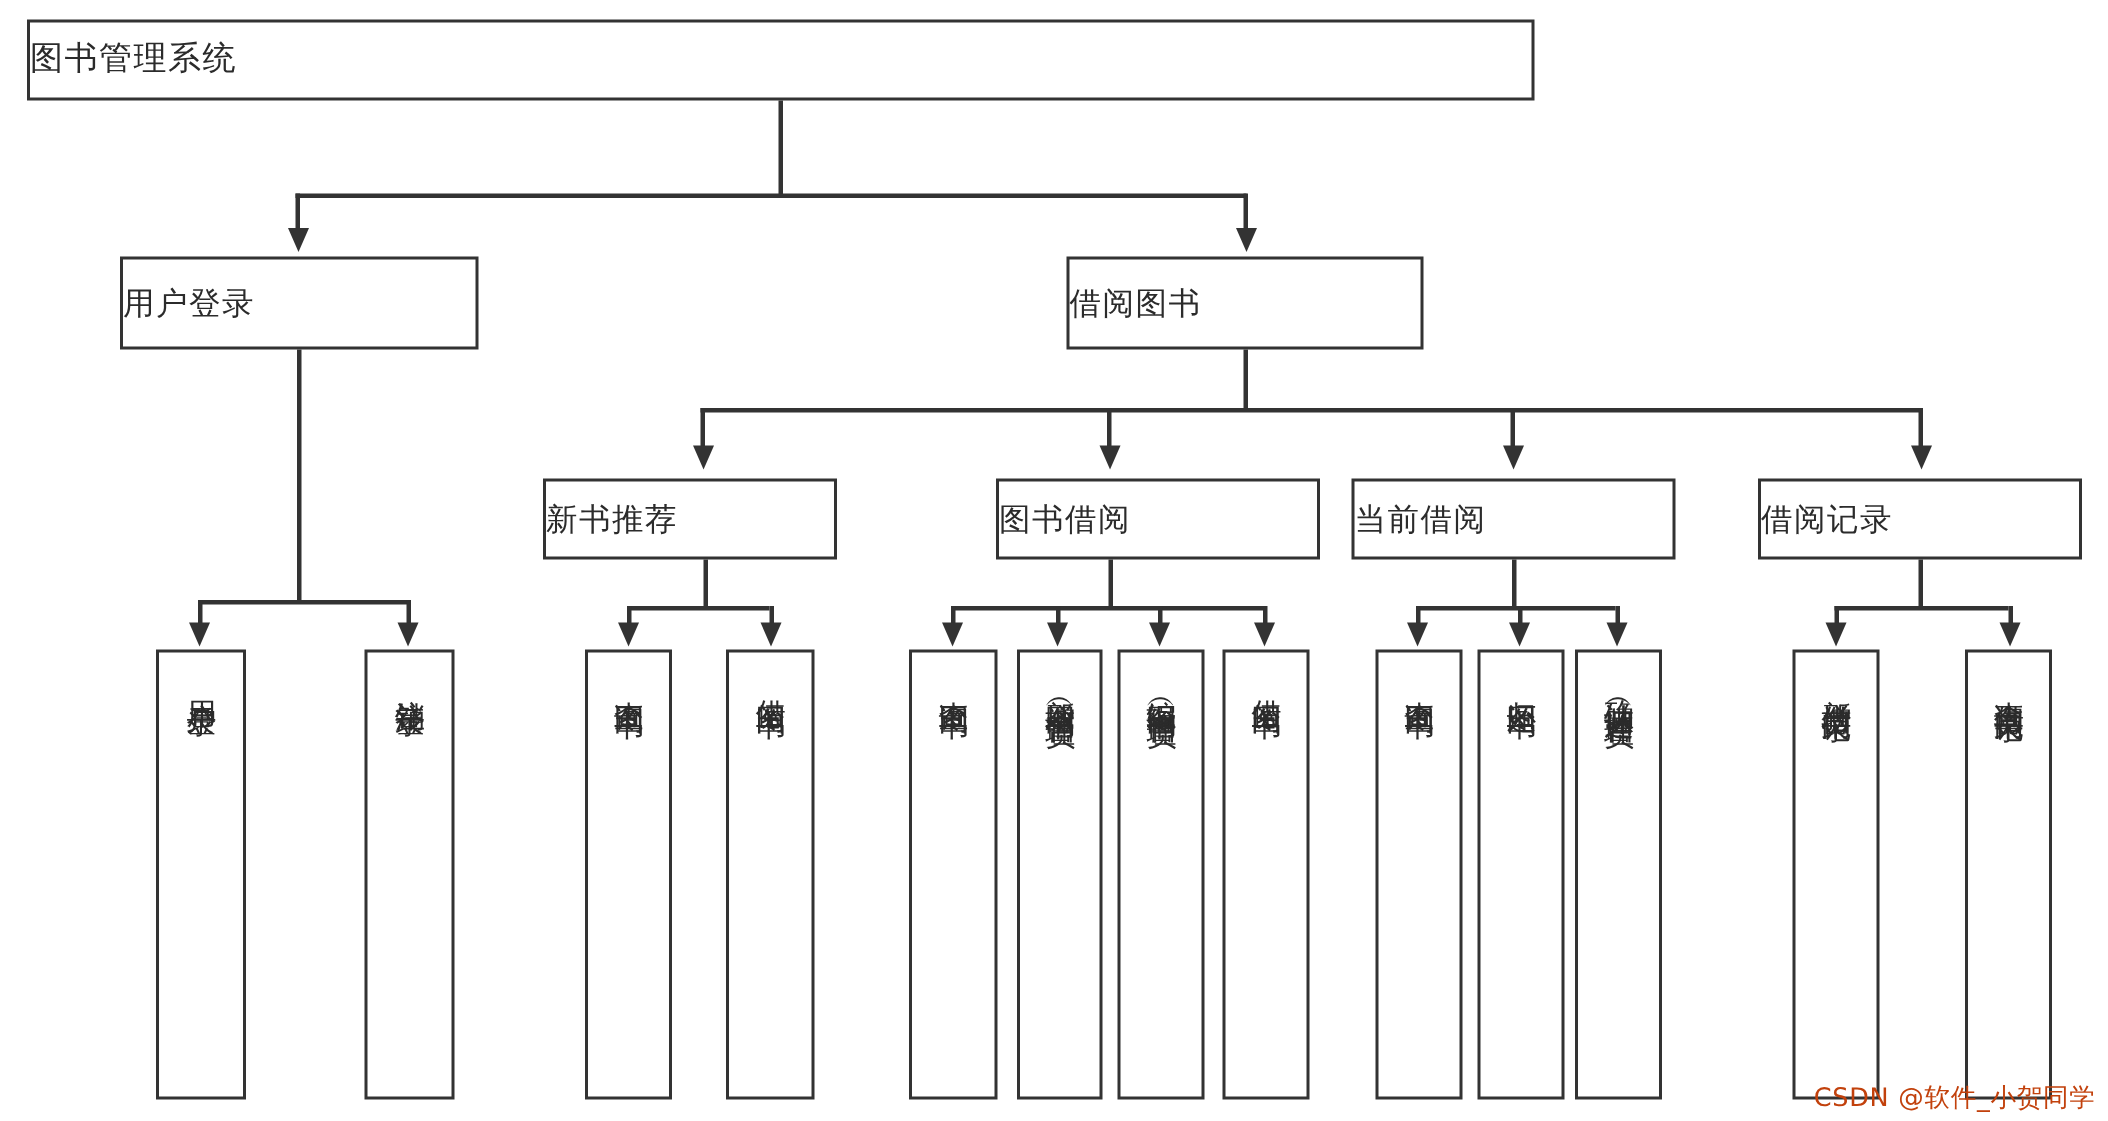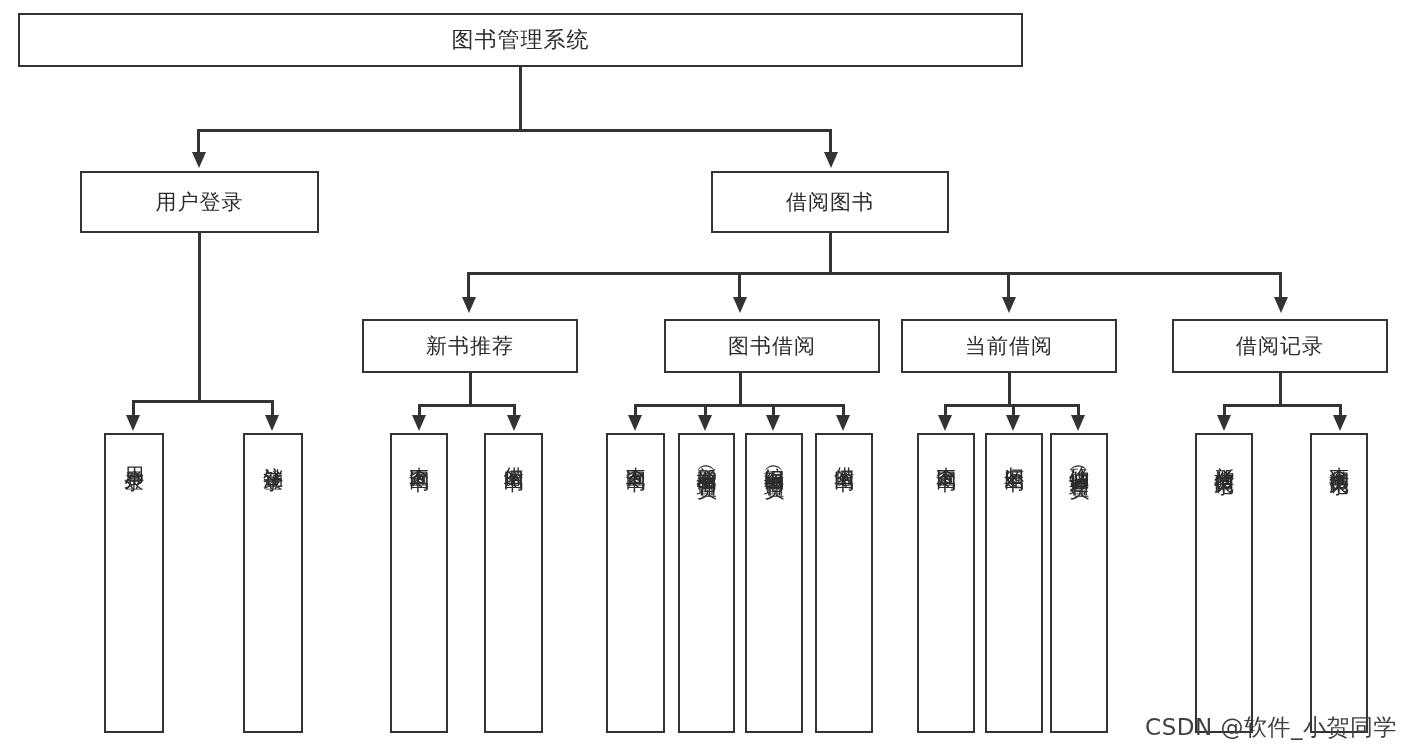--- a/index.html
+++ b/index.html
@@ -15,21 +15,21 @@
     overflow:hidden;
   }
   
   .node{
     position:absolute;
     box-sizing:border-box;
     background:#ffffff;
     border:2.5px solid #333333;
     display:flex;
     align-items:center;
-    justify-content:center;
+    justify-content:flex-start;
     color:#2b2b2b;
     letter-spacing:1px;
   }
   .node .lbl{
     display:block;
     text-align:center;
     line-height:1.18;
     white-space:pre;
   }
   
@@ -59,22 +59,22 @@
     width:0;height:0;
     border-left:7px solid transparent;
     border-right:7px solid transparent;
     border-top:16px solid #333333;
   }
   
   #watermark{
     position:absolute;
     right:8px;
     bottom:4px;
-    font-size:23px;
-    color:#404040;
+    font-size:17px;
+    color:#c2410c;
     letter-spacing:.5px;
     white-space:nowrap;
     pointer-events:none;
   }
 </style>
 </head>
 <body>
 
 <div id="stage">
 
@@ -110,21 +110,21 @@
 
   <div class="vline" style="left:467px;top:272px;height:28px;"></div>
   <div class="arrow" style="left:462px;top:297px;"></div>
   <div class="vline" style="left:738px;top:272px;height:28px;"></div>
   <div class="arrow" style="left:733px;top:297px;"></div>
   <div class="vline" style="left:1007px;top:272px;height:28px;"></div>
   <div class="arrow" style="left:1002px;top:297px;"></div>
   <div class="vline" style="left:1279px;top:272px;height:28px;"></div>
   <div class="arrow" style="left:1274px;top:297px;"></div>
 
-  <div class="node h" style="left:362px;top:319px;width:216px;height:54px;">
+  <div class="node h" style="left:362px;top:319px;width:196px;height:54px;">
     <span class="lbl">新书推荐</span>
   </div>
   <div class="node h" style="left:632px;top:319px;width:216px;height:54px;margin-left:32px;">
     <span class="lbl">图书借阅</span>
   </div>
   <div class="node h" style="left:901px;top:319px;width:216px;height:54px;">
     <span class="lbl">当前借阅</span>
   </div>
   <div class="node h" style="left:1172px;top:319px;width:216px;height:54px;">
     <span class="lbl">借阅记录</span>

